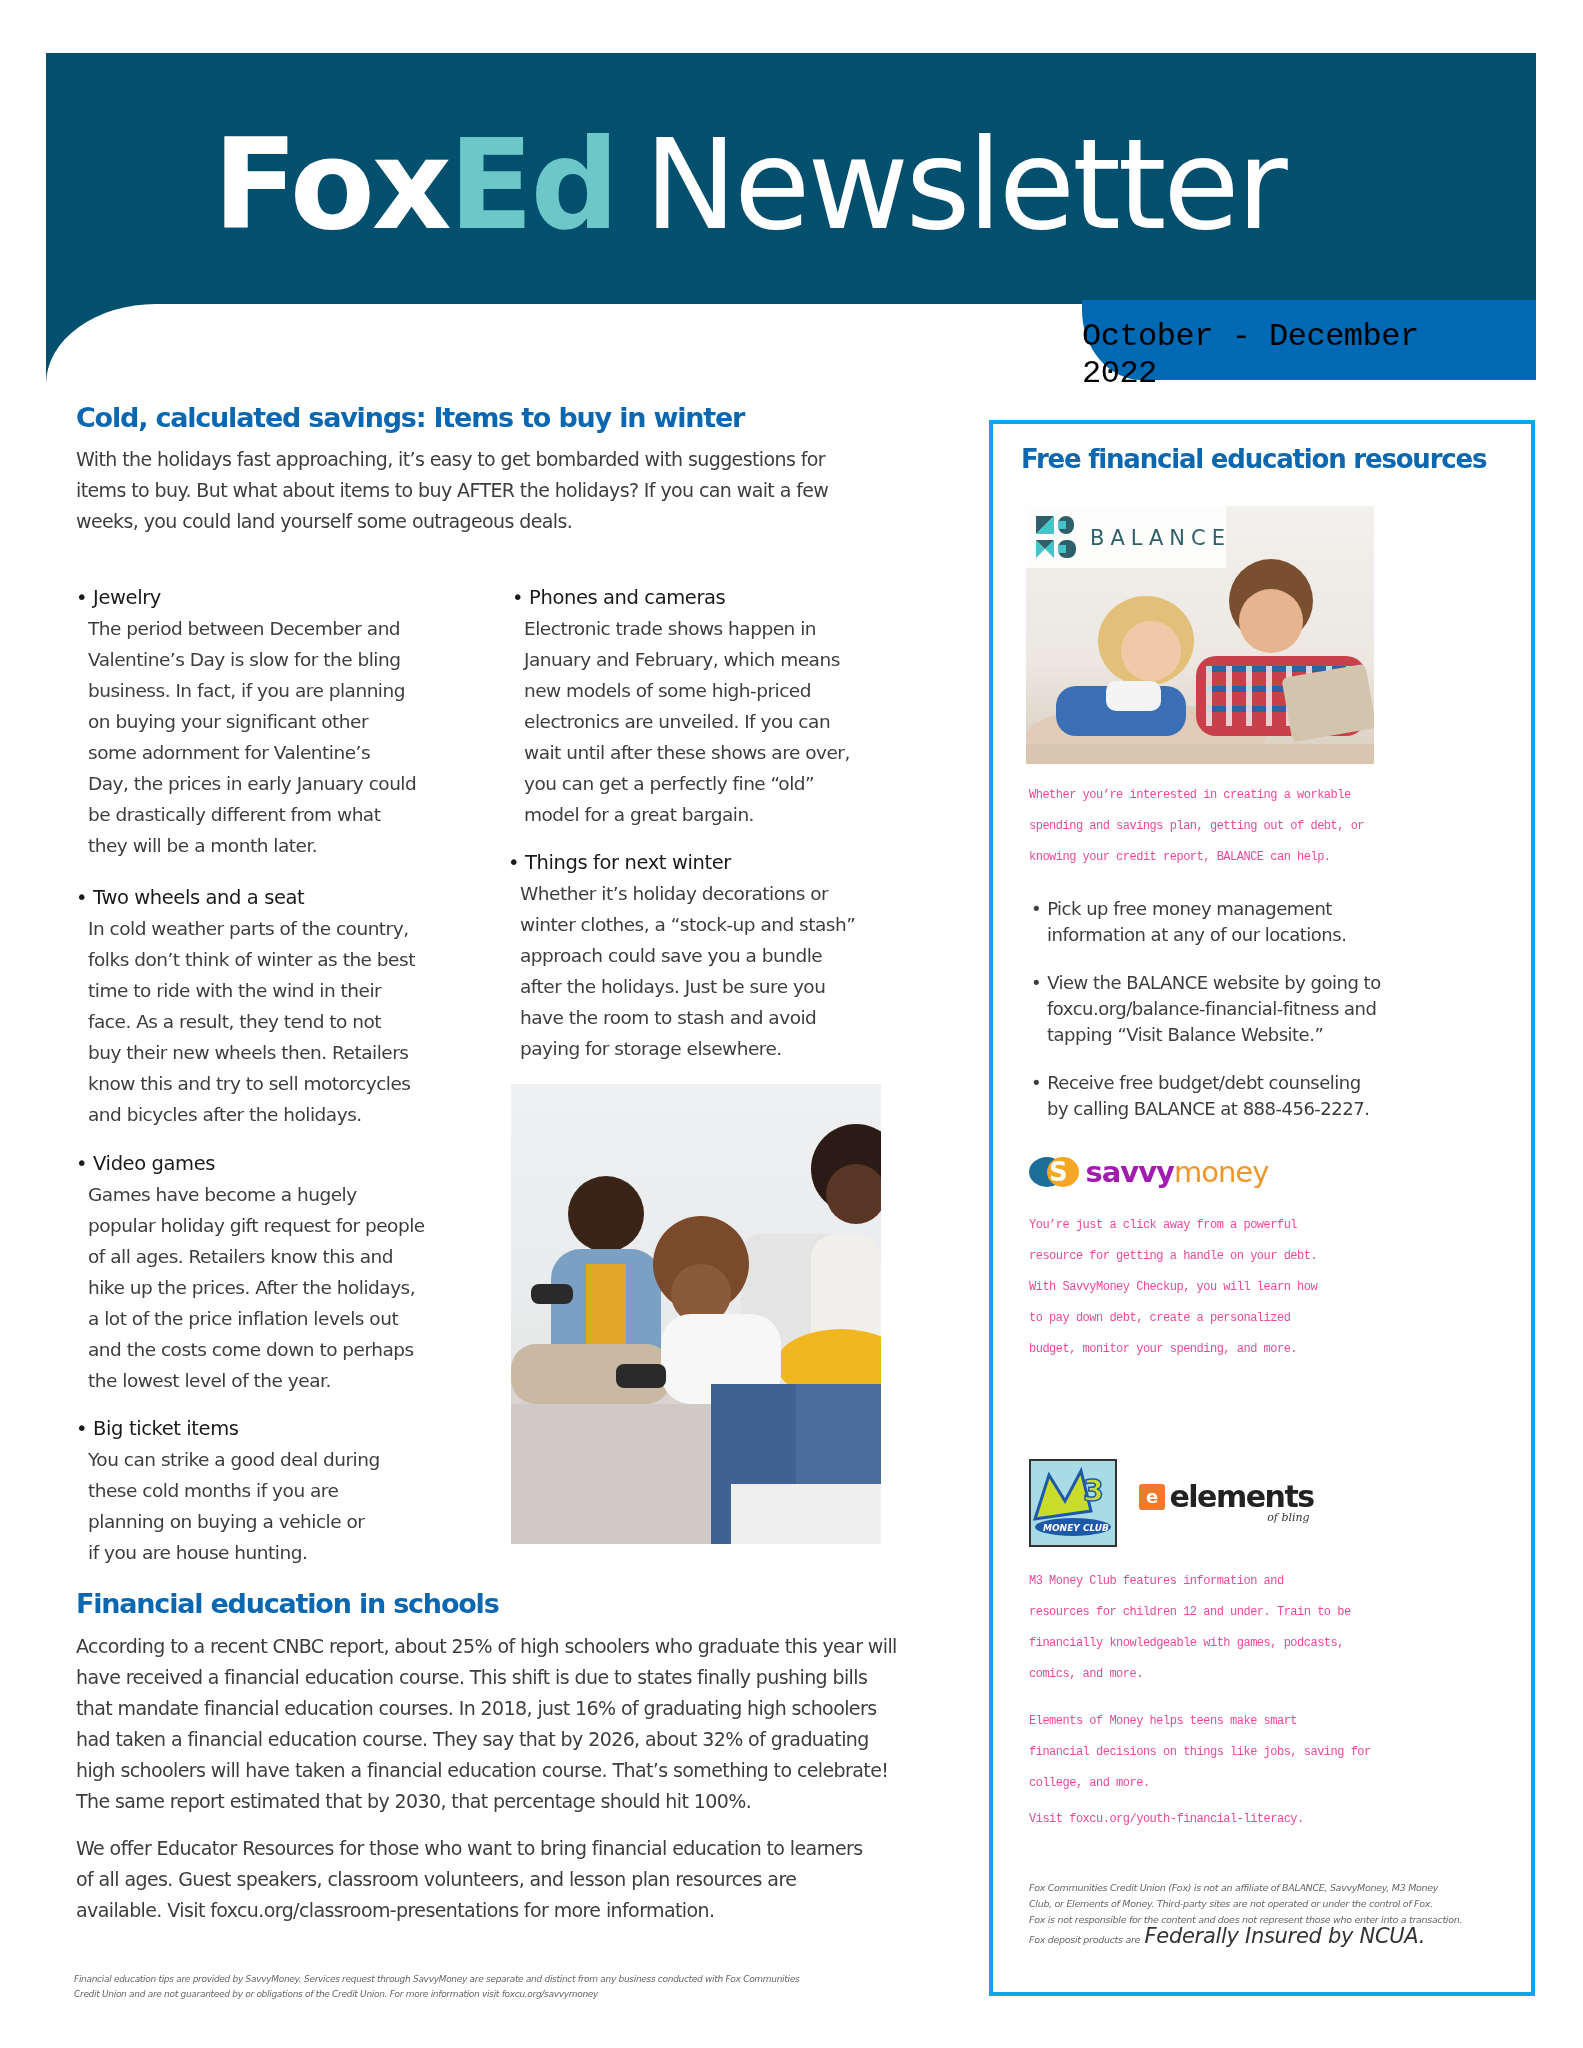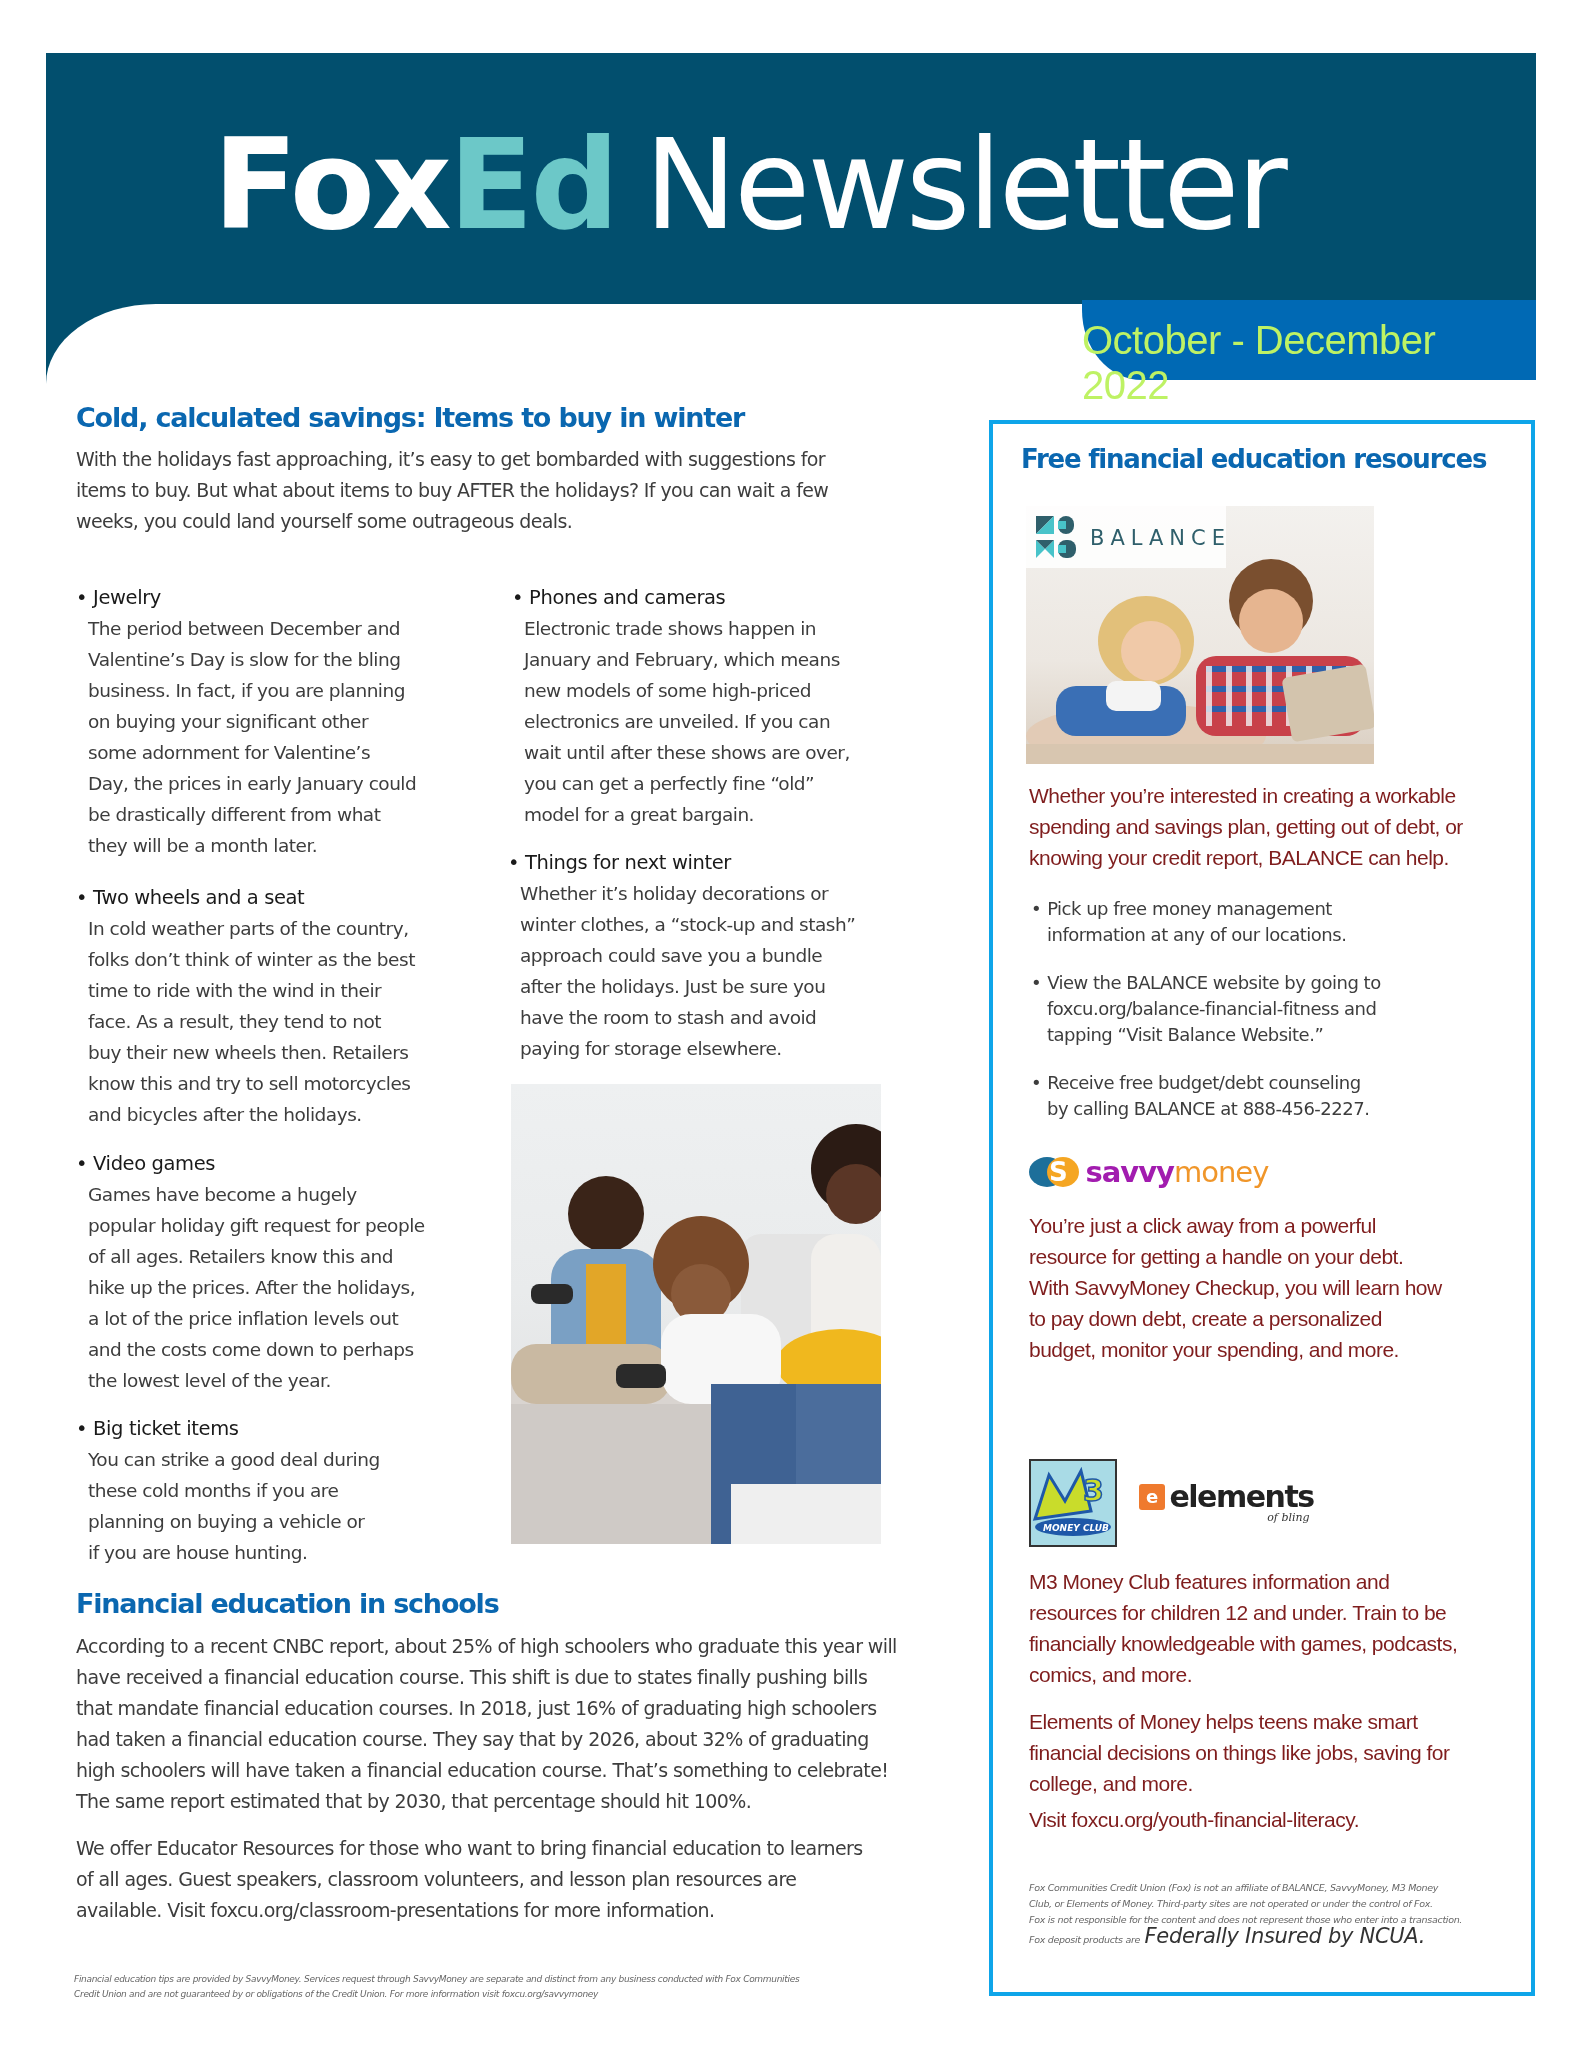--- a/index.html
+++ b/index.html
@@ -29,21 +29,21 @@
     .title .news { font-weight: normal; margin-left: 28px; }
     .date-tab {
       position: absolute; left: 1082px; top: 304px; width: 454px; height: 76px;
       background: #0069b4; border-bottom-left-radius: 60px 70px;
     }
     .date-tab-top {
       position: absolute; left: 1082px; top: 300px; width: 454px; height: 6px; background: #0069b4;
     }
     .date-text {
       position: absolute; right: 28px; top: 14px;
-      font-family: Liberation Sans, sans-serif; font-weight: 200; font-size: 40px; color: #bef264; letter-spacing: -0.5px;
+      font-family: Liberation Mono, monospace; font-weight: 200; font-size: 32px; color: #000000; letter-spacing: -0.5px;
     }
 
     
     .h2 {
       position: absolute; font-family: "DejaVu Sans", sans-serif; font-weight: bold;
       color: #0a67b0; font-size: 27px; letter-spacing: -1.2px; white-space: nowrap;
     }
     .p {
       position: absolute; font-family: "DejaVu Sans", sans-serif; font-size: 19px; line-height: 31px;
       color: #3d3d3d; letter-spacing: -0.6px;
@@ -66,22 +66,22 @@
     
     .panel {
       position: absolute; left: 989px; top: 420px; width: 546px; height: 1576px;
       border: 4px solid #0ea5e9; background: #ffffff;
     }
     .panel-title {
       position: absolute; left: 28px; top: 20px; font-family: "DejaVu Sans", sans-serif;
       font-weight: bold; color: #0a67b0; font-size: 26px; letter-spacing: -1.2px; white-space: nowrap;
     }
     .panel-p {
-      position: absolute; left: 36px; width: 480px; font-family: Liberation Sans, sans-serif;
-      font-size: 21px; line-height: 31px; color: #7f1d1d; letter-spacing: -0.5px; white-space: pre-line;
+      position: absolute; left: 36px; width: 480px; font-family: Liberation Mono, monospace;
+      font-size: 12px; line-height: 31px; color: #ec4899; letter-spacing: -0.5px; white-space: pre-line;
     }
     .panel-bullet {
       position: absolute; left: 38px; width: 470px; font-family: "DejaVu Sans", sans-serif;
       font-size: 18px; line-height: 26px; color: #3d3d3d; letter-spacing: -0.5px; white-space: pre-line;
       padding-left: 16px; text-indent: -16px;
     }
     .panel-bullet::before { content: "\2022"; margin-right: 6px; }
 
     .fine {
       position: absolute; font-family: "DejaVu Sans", sans-serif; font-style: italic;

